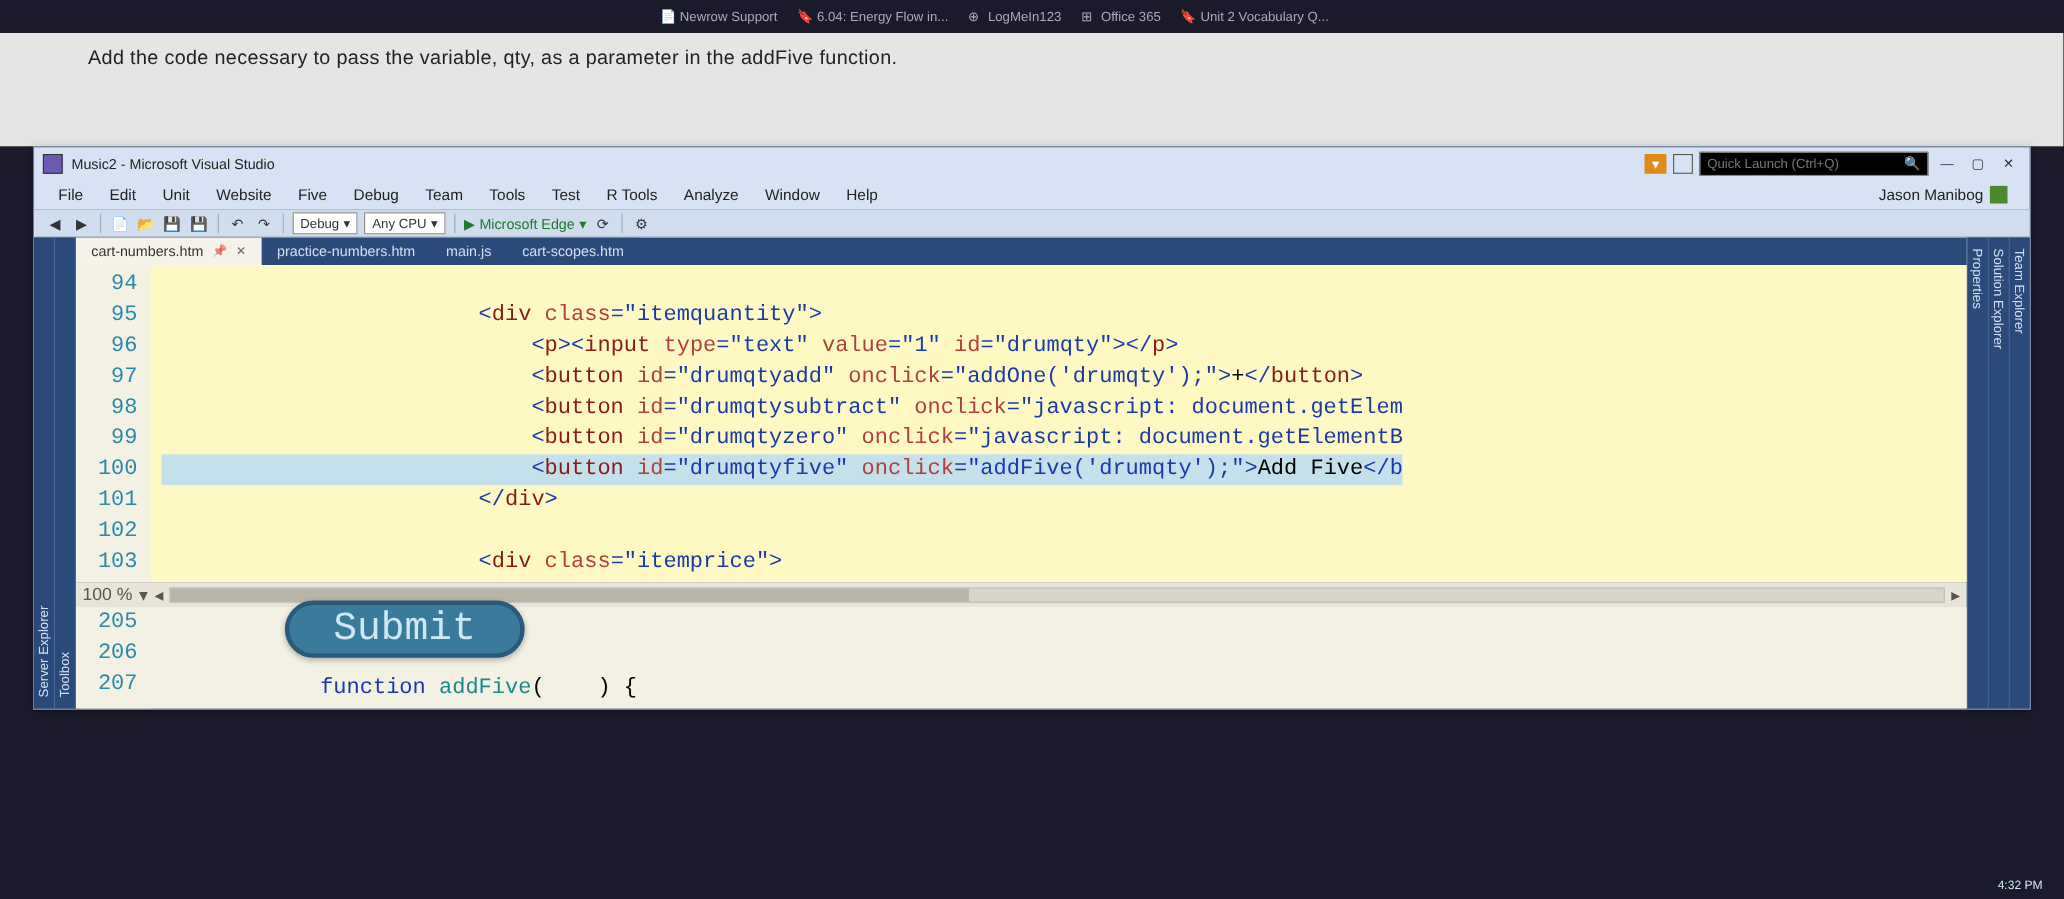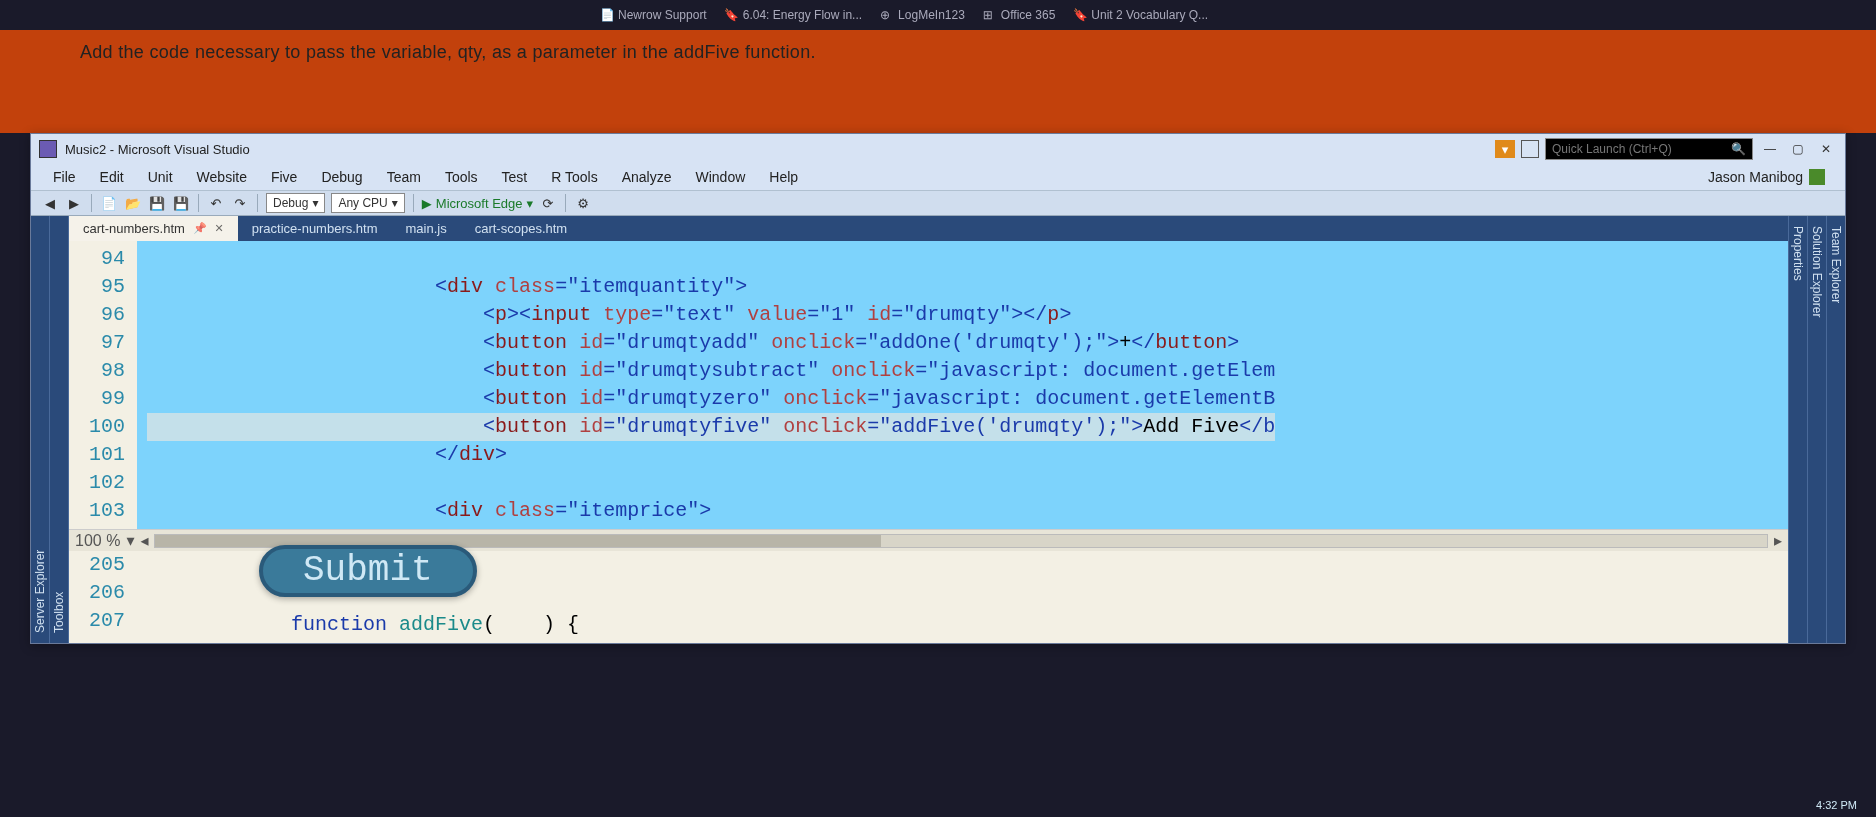--- a/index.html
+++ b/index.html
@@ -20,21 +20,21 @@
     padding-left: 600px;
     gap: 18px;
     color: #aab;
     font-size: 12px;
   }
   .browser-bar .bm { display: flex; align-items: center; gap: 4px; cursor: pointer; }
   .bm-ico { width: 14px; height: 14px; display: inline-block; }
   
   
   .question-area {
-    background: #c2410c;
+    background: #e5e5e5;
     padding: 12px 60px 70px 80px;
     color: #222;
     font-size: 18px;
     letter-spacing: 0.3px;
   }
   
   
   .vs-window {
     margin: 0 30px;
     background: #d7e3f4;
@@ -92,21 +92,21 @@
   .doc-tab {
     padding:5px 14px; font-size:13px; color:#d0e0f0; background:#2a4a7a;
     display:flex; align-items:center; gap:8px; cursor:pointer;
   }
   .doc-tab.active { background:#f5f2ea; color:#333; }
   .doc-tab .pin, .doc-tab .x { font-size:11px; opacity:.7; }
   
   .code-area {
     flex:1; display:flex; font-family: Consolas, "Courier New", monospace;
     font-size:20px; line-height:28px; position:relative; overflow:hidden;
-    background:#7dd3fc;
+    background:#fef9c3;
   }
   .gutter {
     text-align:right; color:#2a8aaa; padding:4px 12px 4px 20px;
     user-select:none; background:#f3f0e4;
   }
   .gutter div { height:28px; }
   .code { padding:4px 0 4px 10px; white-space:pre; position:relative; }
   .code .ln { height:28px; display:block; position:relative; }
   .hl { background:#c4e0ea; }
   .t  { color:#8a1a1a; }  

